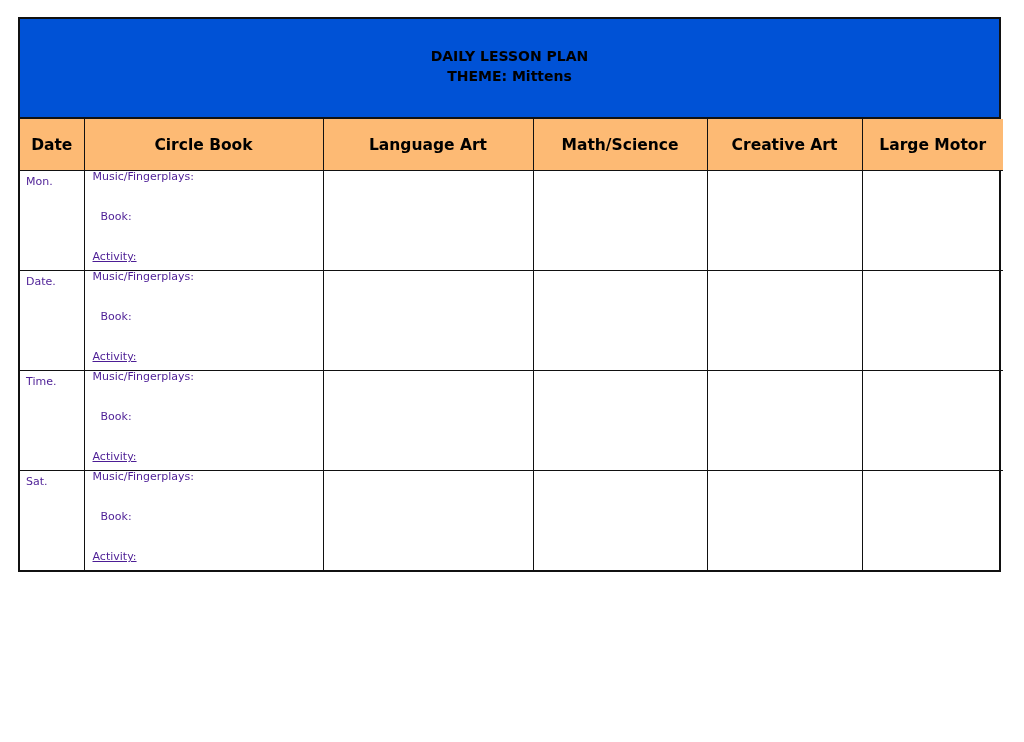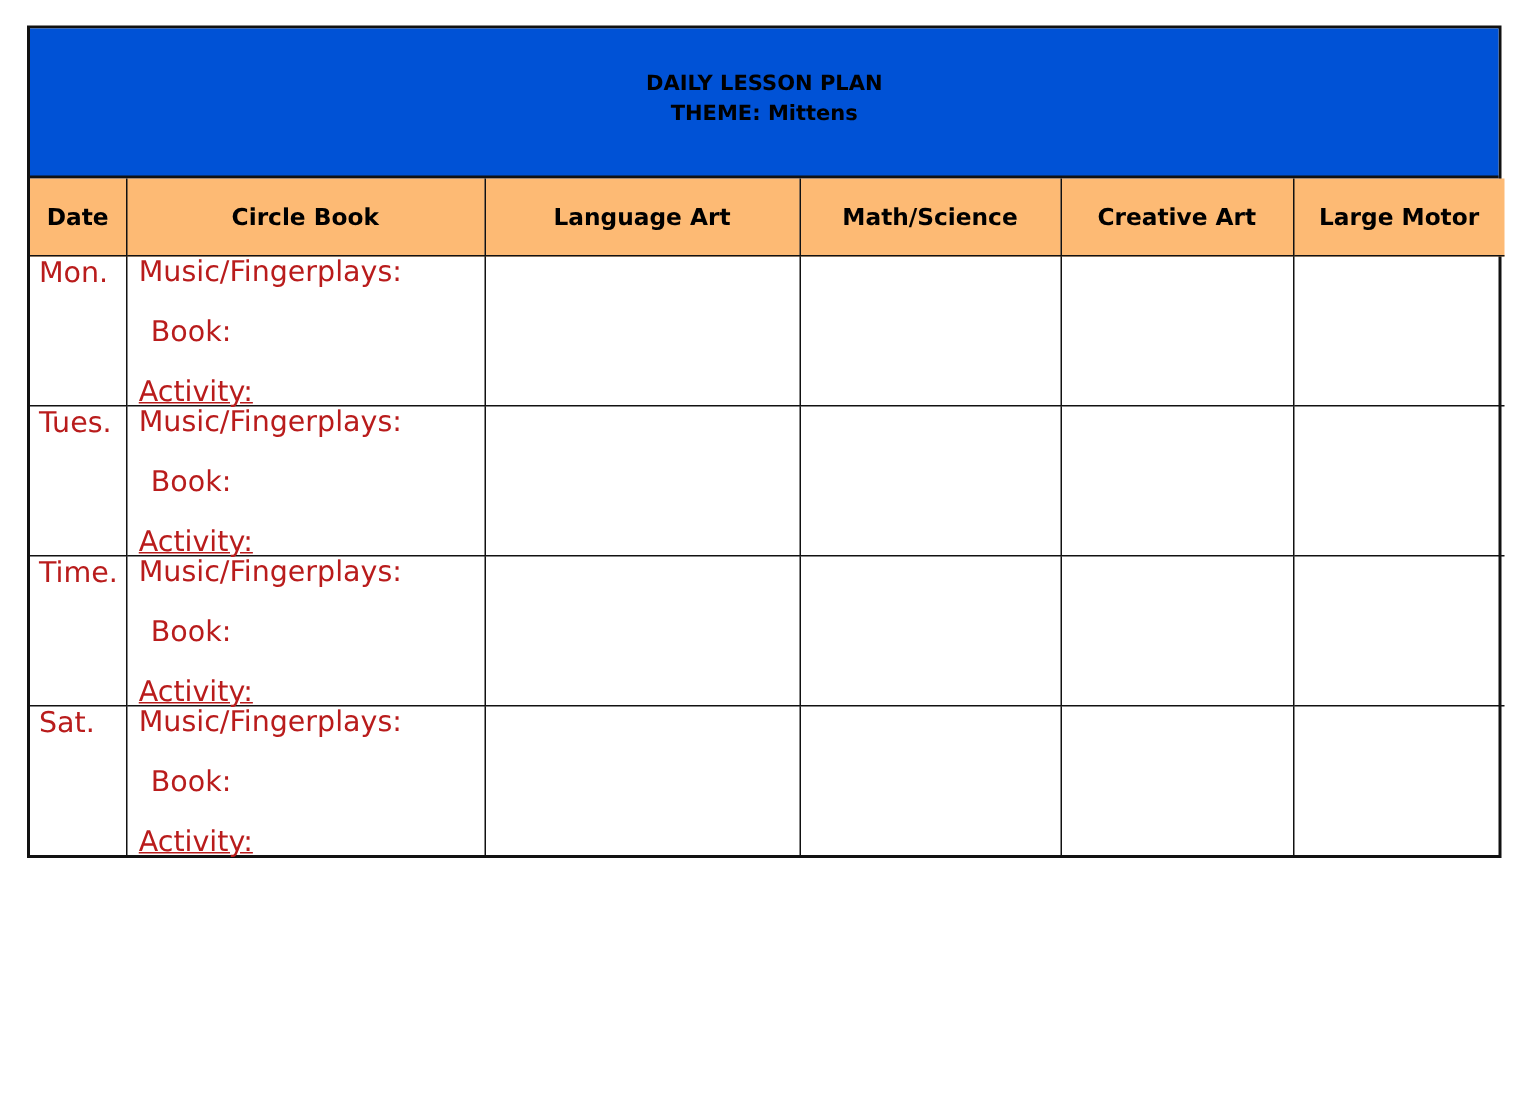--- a/index.html
+++ b/index.html
@@ -5,21 +5,21 @@
   html, body { margin: 0; padding: 0; background: #ffffff; }
   body { width: 1024px; height: 742px; position: relative; overflow: hidden;
          font-family: "DejaVu Sans", sans-serif; }
   .sheet { position: absolute; left: 18px; top: 17px; width: 983px; border: 2px solid #111; box-sizing: border-box; }
   .banner { height: 100px; background: #0052d6; display: flex; flex-direction: column;
             align-items: center; justify-content: center; border-bottom: 2px solid #111; box-sizing: border-box; padding-bottom: 4px; }
   .banner span { font-weight: bold; font-size: 14px; line-height: 20px; color: #000; }
   table { border-collapse: collapse; width: 100%; table-layout: fixed; }
   th { background: #fdba74; height: 51px; font-size: 15.5px; font-weight: bold; color: #000;
        border: 1.5px solid #111; padding: 0; text-align: center; }
-  td { height: 98px; border: 1.5px solid #111; vertical-align: top; padding: 0; font-size: 19px; color: #b91c1c; }
+  td { height: 98px; border: 1.5px solid #111; vertical-align: top; padding: 0; font-size: 11px; color: #4c1d95; }
   tr > *:first-child { border-left: none; }
   tr > *:last-child { border-right: none; }
   tbody tr:last-child td { border-bottom: none; }
   thead tr th { border-top: none; }
   td.day { padding: 1px 0 0 6px; line-height: 20px; word-wrap: break-word; overflow-wrap: anywhere; }
   td.circle { padding: 0 0 0 8px; position: relative; }
   .circle .l1 { position: absolute; top: -1px; left: 8px; }
   .circle .l2 { position: absolute; top: 39px; left: 16px; }
   .circle .l3 { position: absolute; top: 79px; left: 8px; text-decoration: underline; }
 </style>
@@ -57,21 +57,21 @@
           <span class="l1">Music/Fingerplays:</span>
           <span class="l2">Book:</span>
           <span class="l3">Activity:</span>
         </td>
         <td></td>
         <td></td>
         <td></td>
         <td></td>
       </tr>
       <tr>
-        <td class="day">Tues.</td>
+        <td class="day">Date.</td>
         <td class="circle">
           <span class="l1">Music/Fingerplays:</span>
           <span class="l2">Book:</span>
           <span class="l3">Activity:</span>
         </td>
         <td></td>
         <td></td>
         <td></td>
         <td></td>
       </tr>

